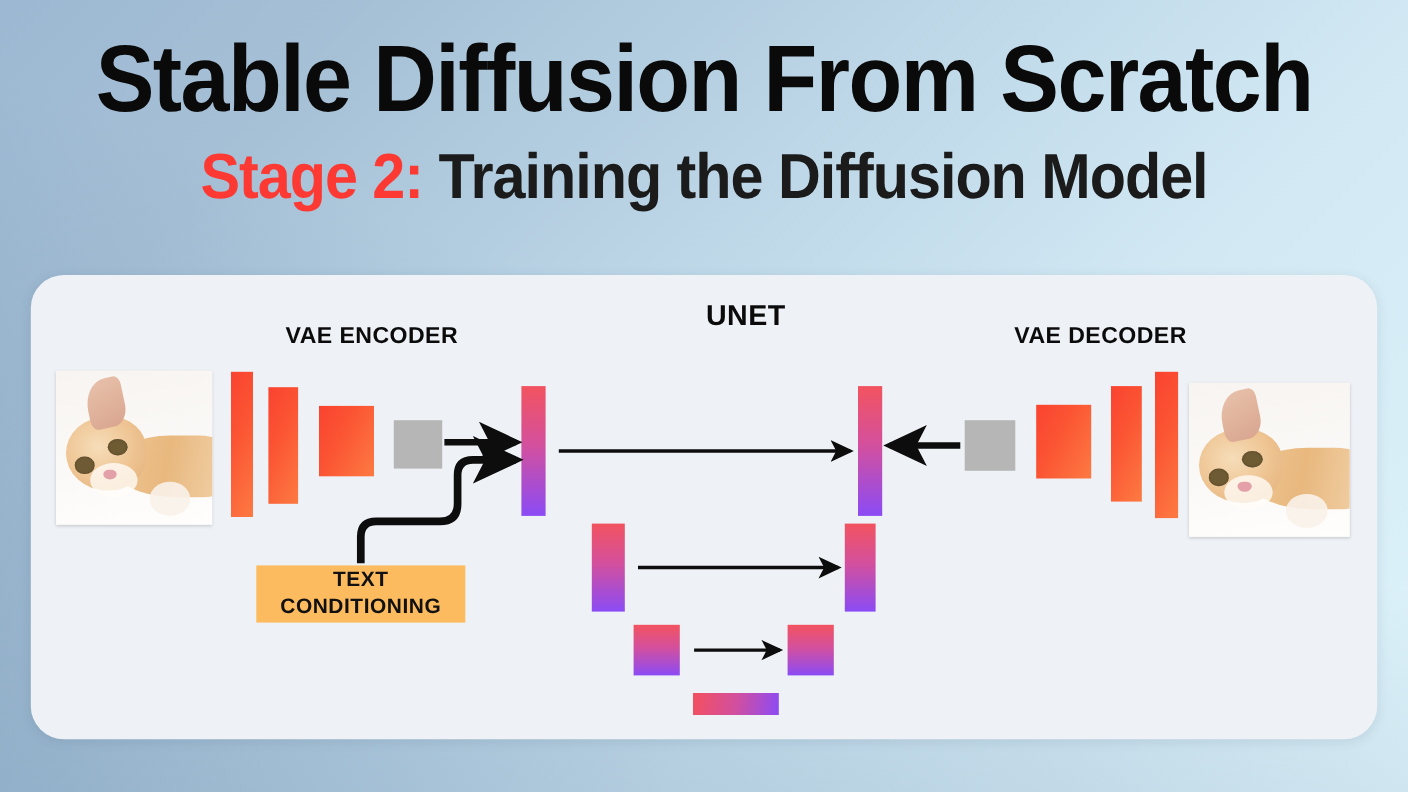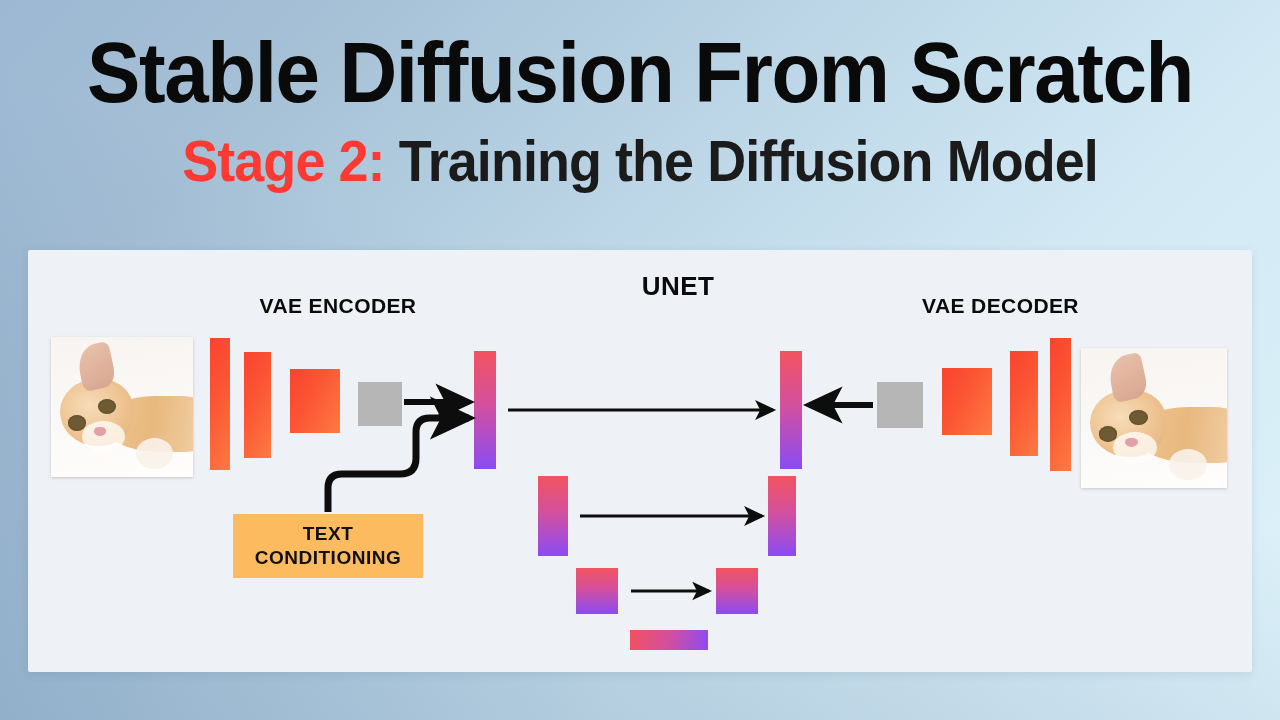--- a/index.html
+++ b/index.html
@@ -23,21 +23,21 @@
     white-space:nowrap;
   }
   #subtitle {
     font-size:58px; line-height:62px; font-weight:bold; letter-spacing:-1px;
     transform: scaleX(0.93); margin-top:14px; white-space:nowrap; color:#1b1b1b;
   }
   #subtitle .stage { color:#fc3a33; }
 
   #card {
     position:absolute; left:28px; top:250px; width:1224px; height:422px;
-    background:#eef1f5; border-radius:2px;
+    background:#eef1f5; border-radius:30px;
     box-shadow: 0 2px 10px rgba(60,80,110,0.12);
     overflow:hidden;
   }
 
   .sec-label {
     position:absolute; font-size:21px; font-weight:bold; color:#0b0b0b;
     letter-spacing:0.4px; text-align:center; white-space:nowrap;
   }
   #label-encoder { left:215px; top:44px; width:190px; }
   #label-decoder { left:880px; top:44px; width:185px; }
@@ -97,21 +97,21 @@
 
   
   #u-l1 { left:510px; top:226px; width:30px; height:80px; }
   #u-r1 { left:740px; top:226px; width:28px; height:80px; }
   #u-l2 { left:548px; top:318px; width:42px; height:46px; }
   #u-r2 { left:688px; top:318px; width:42px; height:46px; }
   #u-bot { left:602px; top:380px; width:78px; height:20px; }
 
   
   #cond-box {
-    position:absolute; left:205px; top:264px; width:190px; height:64px;
+    position:absolute; left:205px; top:264px; width:190px; height:52px;
     background:#fcbb5f; display:flex; flex-direction:column;
     align-items:center; justify-content:center;
   }
   #cond-box span {
     font-size:19px; font-weight:bold; color:#111; letter-spacing:0.5px;
     line-height:24px;
   }
 
   svg.overlay { position:absolute; left:0; top:0; width:1224px; height:422px; pointer-events:none; }
 </style>

